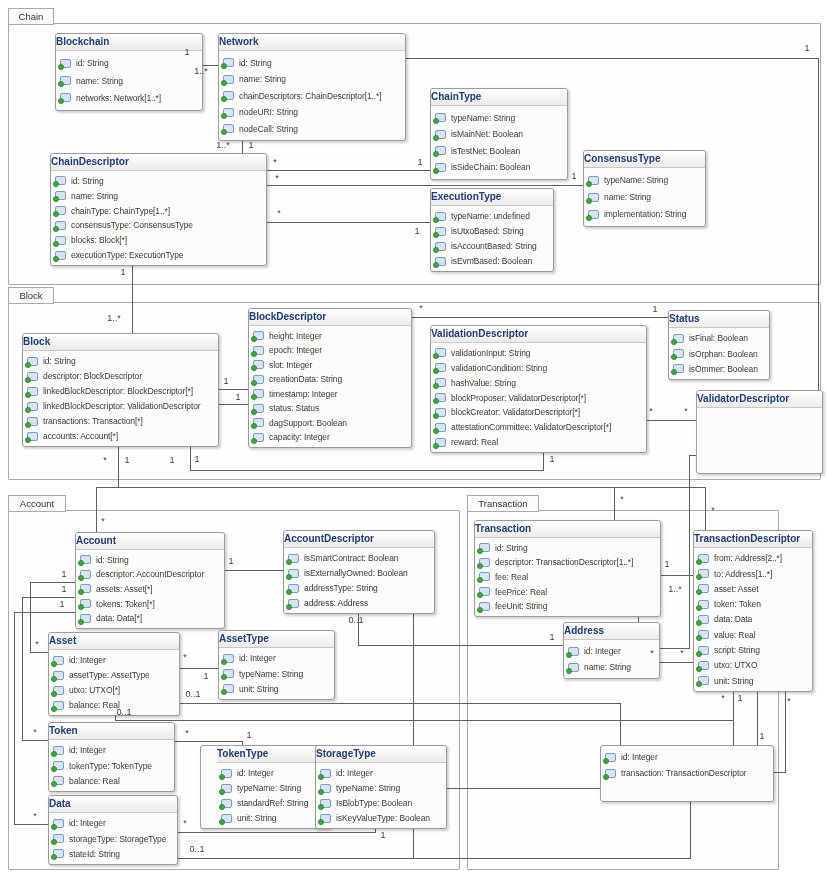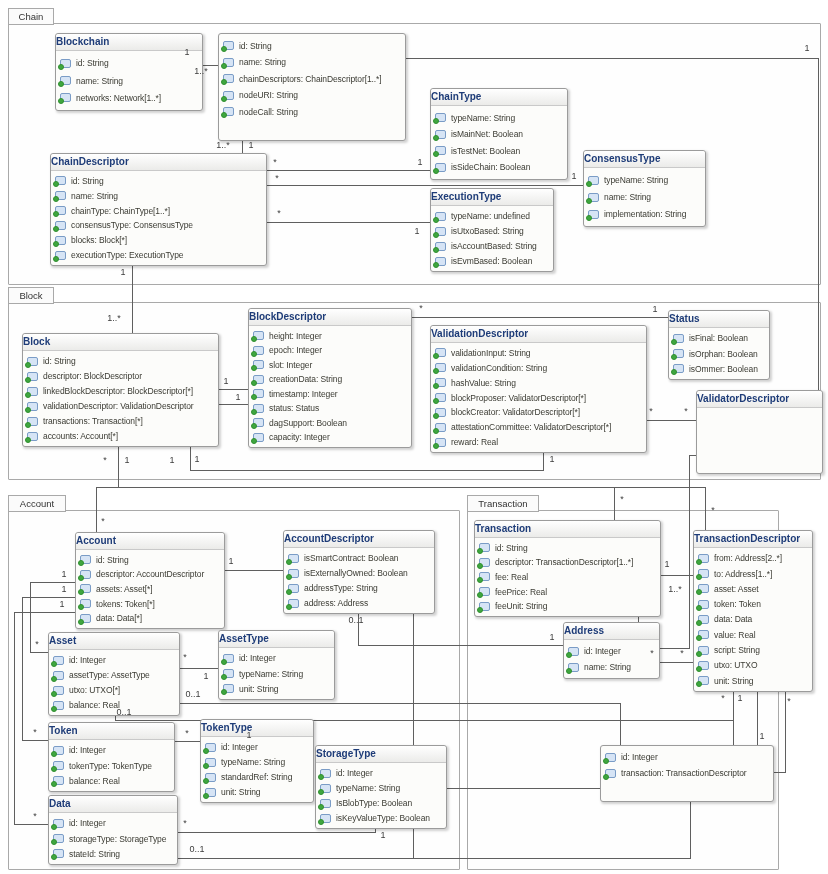--- a/index.html
+++ b/index.html
@@ -102,20 +102,21 @@
           <span class="attr-icon"></span>
           <span class="attr-text">name: String</span>
         </div>
         <div class="attr-row">
           <span class="attr-icon"></span>
           <span class="attr-text">networks: Network[1..*]</span>
         </div>
       </div>
     </div>
   <div class="uml-class" style="left:218px;top:33px;width:186px;height:106px;">
+      <div class="uml-title">Network</div>
       <div class="uml-body">
         <div class="attr-row">
           <span class="attr-icon"></span>
           <span class="attr-text">id: String</span>
         </div>
         <div class="attr-row">
           <span class="attr-icon"></span>
           <span class="attr-text">name: String</span>
         </div>
         <div class="attr-row">
@@ -230,21 +231,21 @@
         <div class="attr-row">
           <span class="attr-icon"></span>
           <span class="attr-text">descriptor: BlockDescriptor</span>
         </div>
         <div class="attr-row">
           <span class="attr-icon"></span>
           <span class="attr-text">linkedBlockDescriptor: BlockDescriptor[*]</span>
         </div>
         <div class="attr-row">
           <span class="attr-icon"></span>
-          <span class="attr-text">validationDescriptor: ValidationDescriptor</span>
+          <span class="attr-text">linkedBlockDescriptor: ValidationDescriptor</span>
         </div>
         <div class="attr-row">
           <span class="attr-icon"></span>
           <span class="attr-text">transactions: Transaction[*]</span>
         </div>
         <div class="attr-row">
           <span class="attr-icon"></span>
           <span class="attr-text">accounts: Account[*]</span>
         </div>
       </div>
@@ -433,21 +434,21 @@
         <div class="attr-row">
           <span class="attr-icon"></span>
           <span class="attr-text">tokenType: TokenType</span>
         </div>
         <div class="attr-row">
           <span class="attr-icon"></span>
           <span class="attr-text">balance: Real</span>
         </div>
       </div>
     </div>
-  <div class="uml-class" style="left:200px;top:719px;width:112px;height:82px;">
+  <div class="uml-class" style="left:200px;top:745px;width:112px;height:82px;padding-left:16px;">
       <div class="uml-title">TokenType</div>
       <div class="uml-body">
         <div class="attr-row">
           <span class="attr-icon"></span>
           <span class="attr-text">id: Integer</span>
         </div>
         <div class="attr-row">
           <span class="attr-icon"></span>
           <span class="attr-text">typeName: String</span>
         </div>

